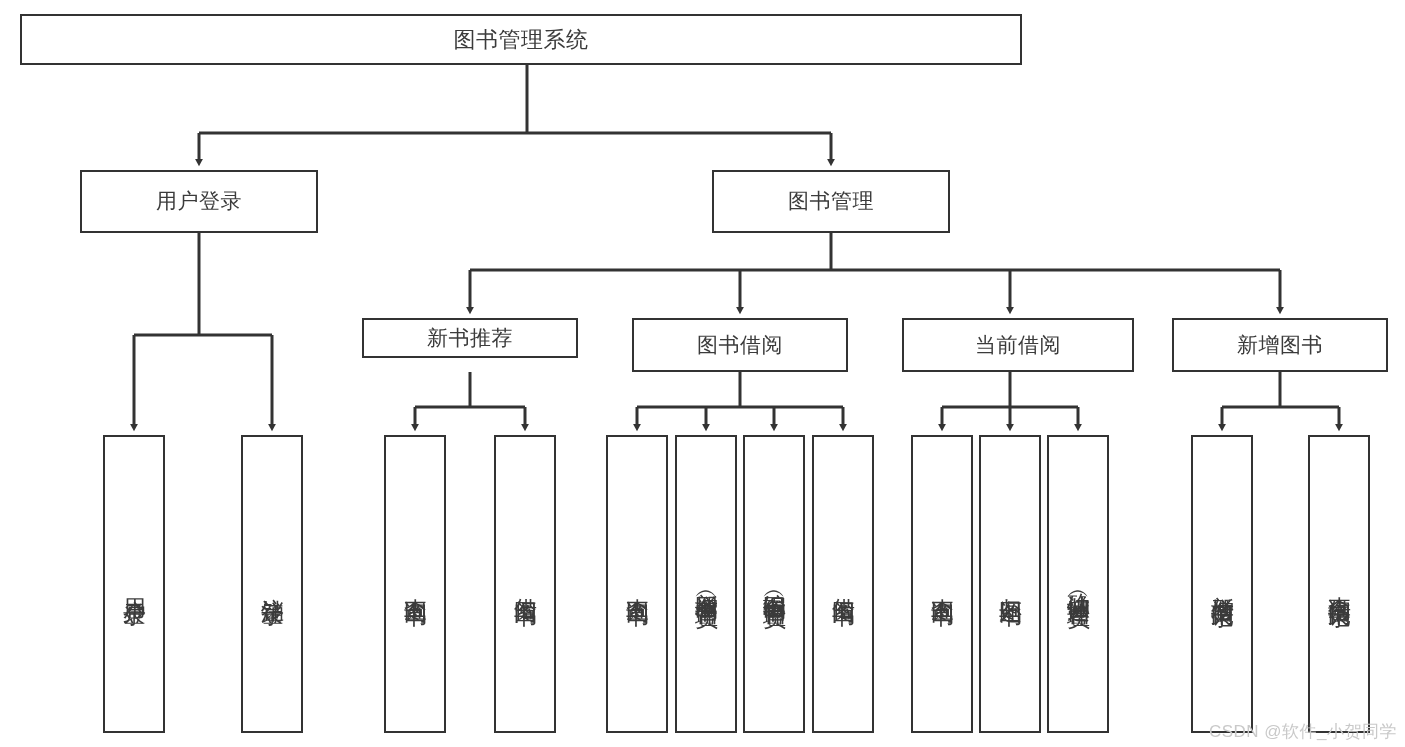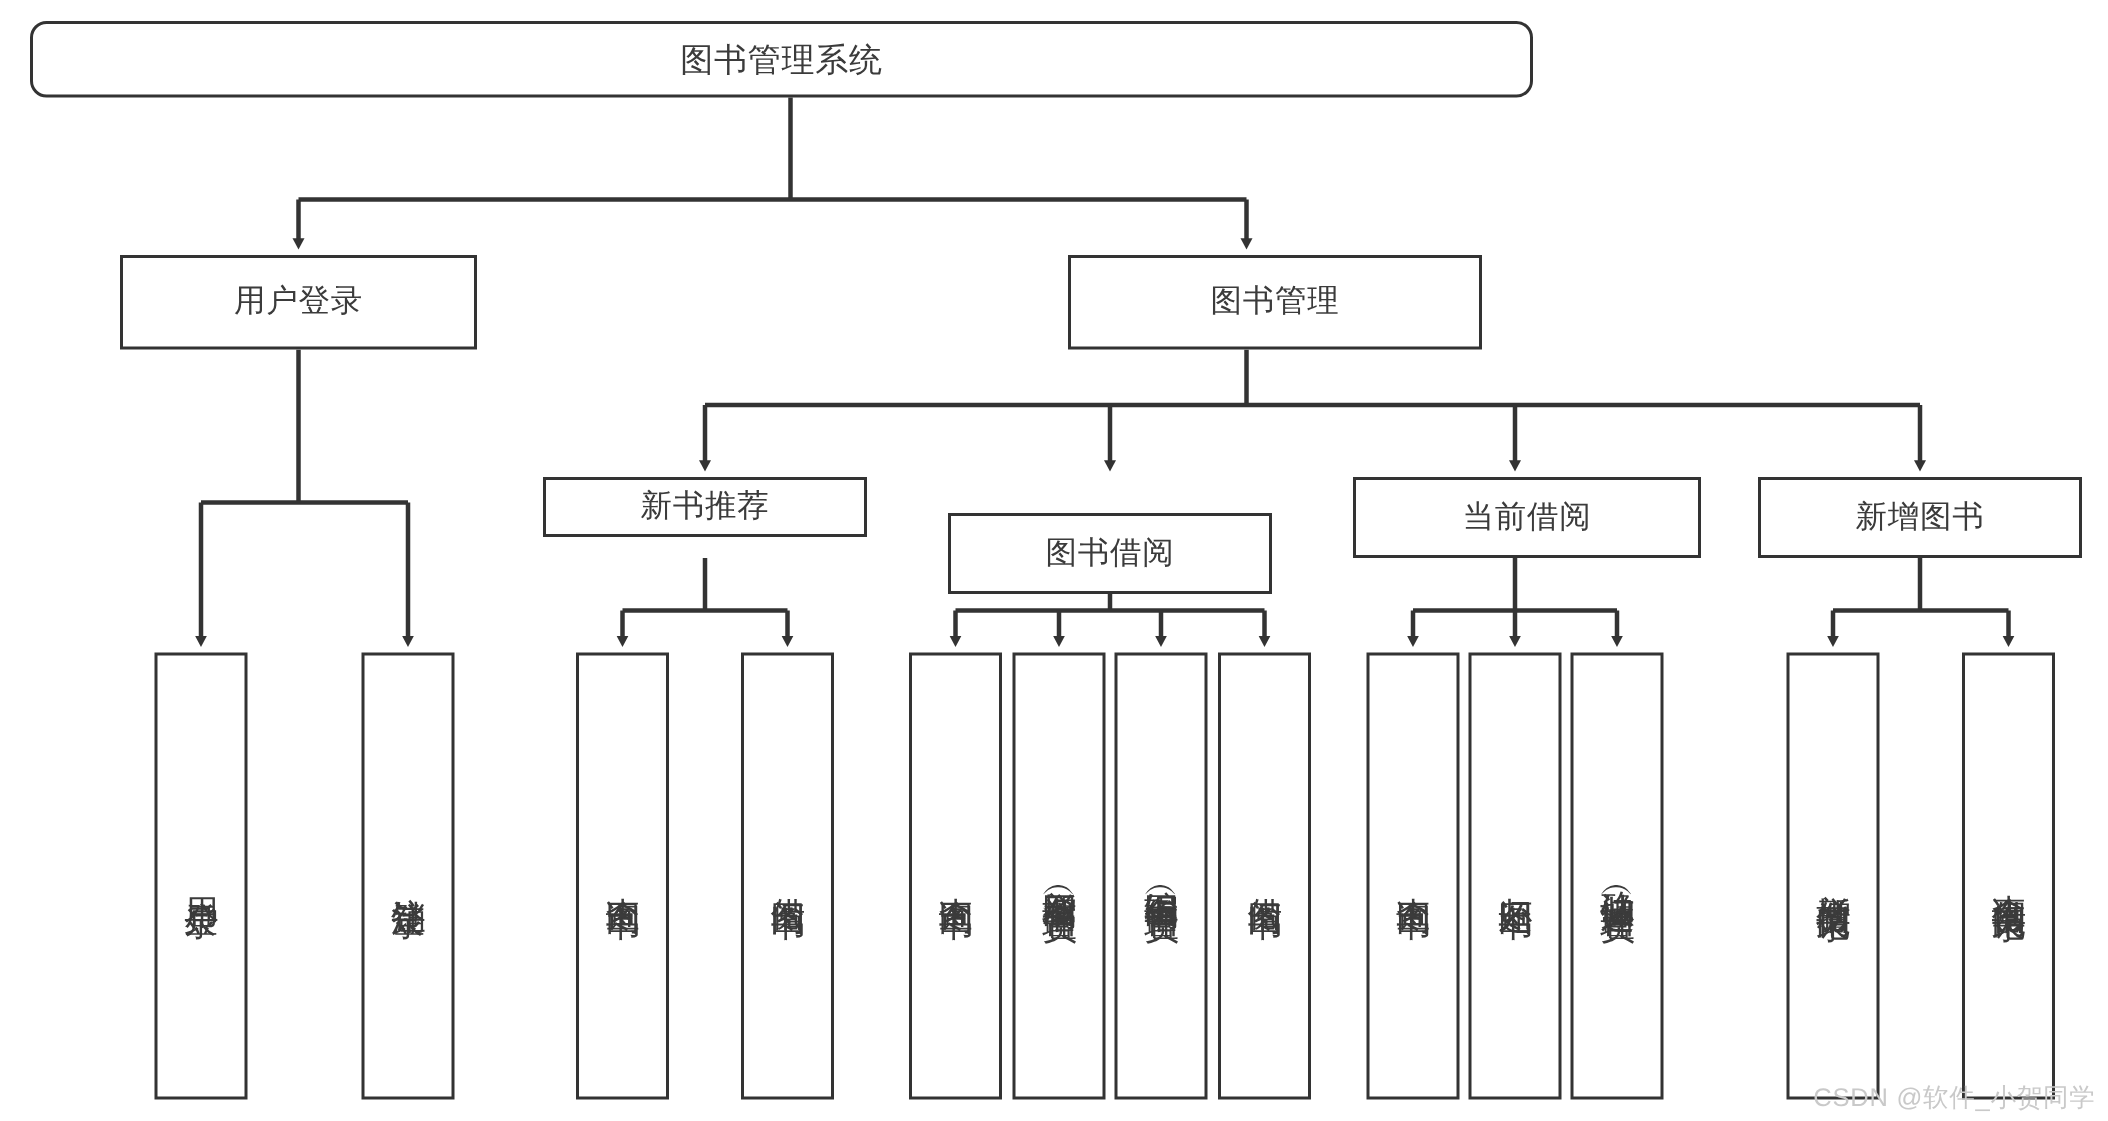--- a/index.html
+++ b/index.html
@@ -121,35 +121,35 @@
       <path d="M1010,407 L1010,427" marker-end="url(#arrow)"></path>
       <path d="M1078,407 L1078,427" marker-end="url(#arrow)"></path>
 
       <path d="M1280,372 L1280,407"></path>
       <path d="M1222,407 L1339,407"></path>
       <path d="M1222,407 L1222,427" marker-end="url(#arrow)"></path>
       <path d="M1339,407 L1339,427" marker-end="url(#arrow)"></path>
     </g>
   </svg>
 
-  <div class="node title-node" style="left:20px; top:14px; width:1002px; height:51px;border-radius:11px;">
+  <div class="node title-node" style="left:20px; top:14px; width:1002px; height:51px;">
     <span class="lbl">图书管理系统</span>
   </div>
 
   <div class="node h-node" style="left:80px; top:170px; width:238px; height:63px;">
     <span class="lbl">用户登录</span>
   </div>
-  <div class="node h-node" style="left:712px; top:170px; width:276px; height:63px;">
+  <div class="node h-node" style="left:712px; top:170px; width:238px; height:63px;">
     <span class="lbl">图书管理</span>
   </div>
 
   <div class="node h-node" style="left:362px; top:318px; width:216px; height:40px;">
     <span class="lbl">新书推荐</span>
   </div>
-  <div class="node h-node" style="left:632px; top:318px; width:216px; height:54px;margin-top:24px;">
+  <div class="node h-node" style="left:632px; top:318px; width:216px; height:54px;">
     <span class="lbl">图书借阅</span>
   </div>
   <div class="node h-node" style="left:902px; top:318px; width:232px; height:54px;">
     <span class="lbl">当前借阅</span>
   </div>
   <div class="node h-node" style="left:1172px; top:318px; width:216px; height:54px;">
     <span class="lbl">新增图书</span>
   </div>
 
   <div class="node v-node" style="left:103px; top:435px; width:62px; height:298px;">

